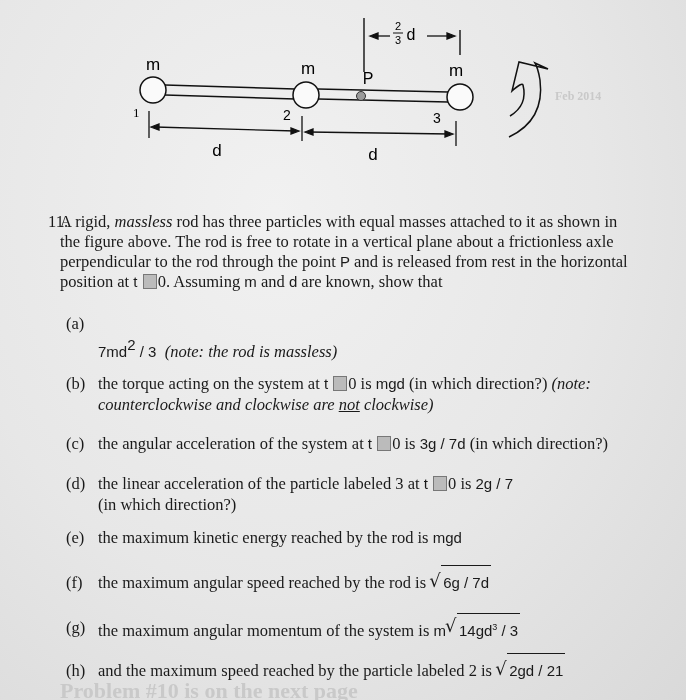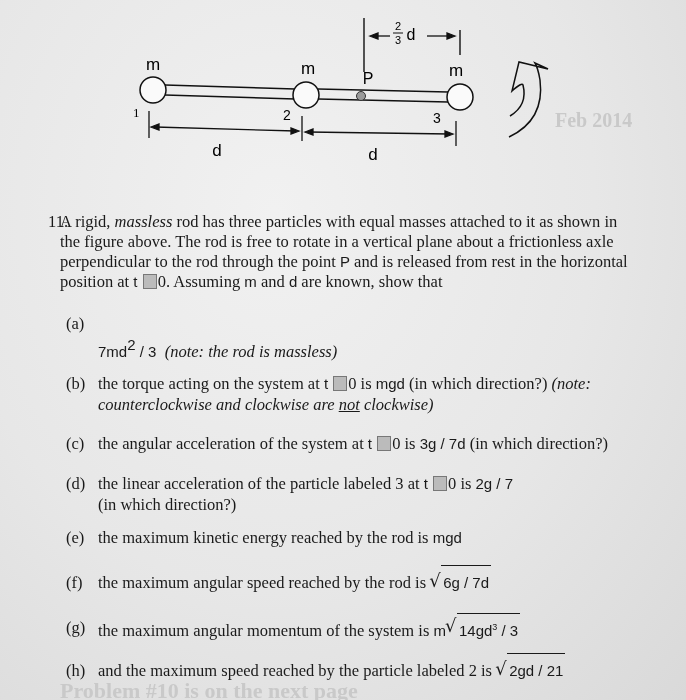--- a/index.html
+++ b/index.html
@@ -22,21 +22,21 @@
   .sqrt { display:inline-block; position:relative; padding-left:11px; }
   .sqrt::before { content:"\221A"; position:absolute; left:-1px; top:-2px; font-size:18px; font-family:"DejaVu Sans", sans-serif; }
   .sqrt .rad { border-top:1.3px solid #1a1a1a; padding:8px 2px; }
   sup { font-size:9px; }
   i { font-style:italic; }
   u { text-decoration:underline; }
 </style>
 </head>
 <body>
 
-<div class="ghost" style="left:555px; top:109px; font-size:20px;">Feb 2014</div>
+<div class="ghost" style="left:555px; top:89px; font-size:12px;">Feb 2014</div>
 <div class="ghost" style="left:60px; top:678px; font-size:22px;">Problem #10 is on the next page</div>
 
 <svg id="diagram" width="686" height="200" viewBox="0 0 686 200">
 
   <g stroke="#111" stroke-width="1.4" fill="none">
     <line x1="165" y1="85" x2="295" y2="89"></line>
     <line x1="165" y1="95" x2="295" y2="99"></line>
     <line x1="318" y1="89" x2="448" y2="92"></line>
     <line x1="318" y1="99" x2="448" y2="102"></line>
   </g>

